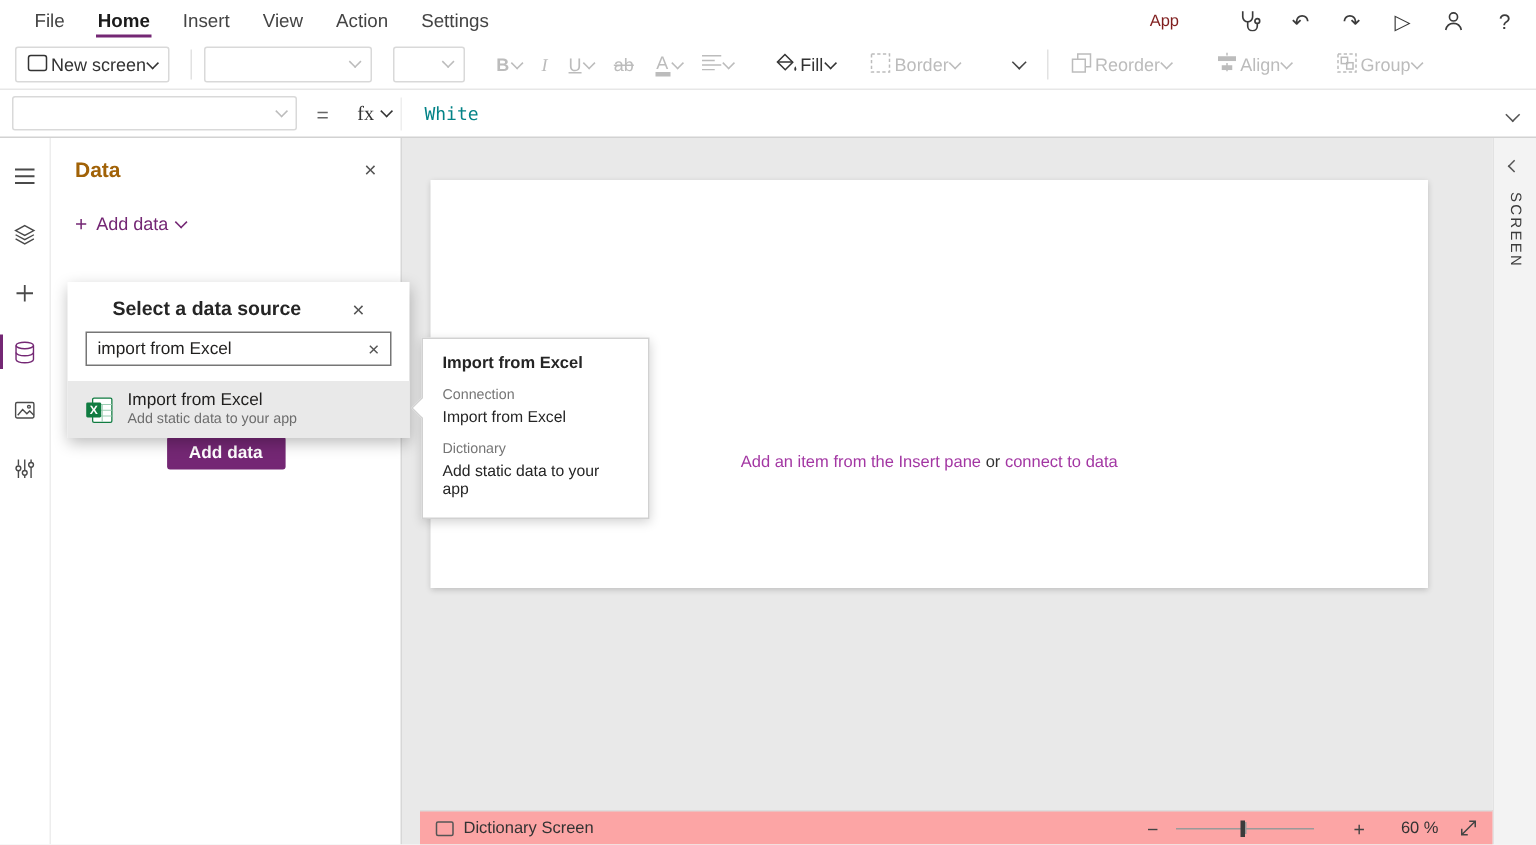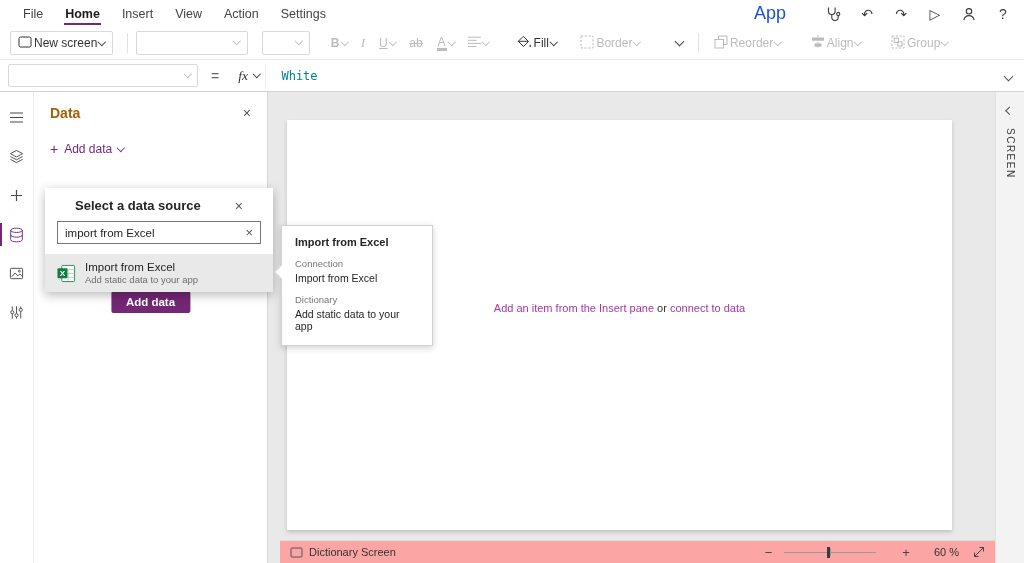--- a/index.html
+++ b/index.html
@@ -7,21 +7,21 @@
   body{font-family:"Liberation Sans","DejaVu Sans",sans-serif;font-size:12px;color:#333;background:#fff}
   .app{position:relative;width:1024px;height:563px;display:flex;flex-direction:column}
 
   
   .menubar{height:27px;display:flex;align-items:center;padding:0 12px;background:#fff;flex:none}
   .menu-left{display:flex;height:100%}
   .menu-item{display:flex;align-items:center;height:100%;padding:0 11px;font-size:12.5px;color:#444;cursor:pointer;position:relative}
   .menu-item.active{font-weight:bold;color:#1b1b1b}
   .menu-item.active::after{content:"";position:absolute;left:10px;right:10px;bottom:2px;height:2px;background:#742774}
   .menu-right{margin-left:auto;display:flex;align-items:center;gap:16px}
-  .app-label{color:#1d4ed8;font-size:18px;margin-right:22px;cursor:pointer}
+  .app-label{color:#7f1d1d;font-size:11px;margin-right:22px;cursor:pointer}
   .icon-btn{display:flex;align-items:center;justify-content:center;min-width:18px;height:18px;color:#3b3b3b;font-size:14px;line-height:1;cursor:pointer}
 
   
   .toolbar{height:33px;display:flex;align-items:center;padding:0 10px;border-bottom:1px solid #e7e7e7;flex:none}
   .tb-btn,.tb-icon{display:flex;align-items:center;gap:2px;background:none;border:none;font:inherit;font-size:12px;color:#333;padding:0 7px;height:26px;cursor:pointer}
   .tb-btn.disabled,.tb-icon.disabled{color:#bcbcbc}
   .new-screen{border:1px solid #d9d9d9;border-radius:2px;height:24px;margin-right:6px}
   .sep{width:1px;height:20px;background:#e2e2e2;margin:0 8px;flex:none}
   .combo{position:relative;height:24px;border:1px solid #d9d9d9;border-radius:2px;background:#fff;flex:none}
   .combo .chev{position:absolute;right:7px;top:9px;color:#bcbcbc}
@@ -33,21 +33,21 @@
   .it{font-family:"Liberation Serif",serif;font-style:italic}
   .fc{line-height:1;border-bottom:3px solid currentColor;padding:0 1px}
   .more{color:#444;margin-left:22px}
   .grp{margin-right:16px}
 
   
   .formula-bar{height:32px;display:flex;align-items:center;padding:0 8px;border-bottom:1px solid #d2d2d2;background:#fff;position:relative;flex:none}
   .prop-combo{width:190px;height:23px;margin-right:13px}
   .eq{color:#666;font-size:14px;margin-right:13px}
   .fx{display:flex;align-items:center;gap:6px;color:#333;margin-right:15px;cursor:pointer;padding:3px 6px;border-right:1px solid #eee}
-  .fx-label{font-style:italic;font-family:"Liberation Serif",serif;font-size:13.5px}
+  .fx-label{font-family:"Liberation Serif",serif;font-size:13.5px}
   .formula-text{font-family:"DejaVu Sans Mono",monospace;font-size:12px;color:#038387;cursor:text}
   .fb-expand{position:absolute;right:12px;top:9px;color:#555;cursor:pointer}
 
   
   .main{flex:1;display:flex;position:relative;min-height:0}
   .rail{width:34px;background:#fff;border-right:1px solid #ededed;display:flex;flex-direction:column;align-items:center;padding-top:6px;flex:none}
   .rail-item{width:34px;height:39px;display:flex;align-items:center;justify-content:center;cursor:pointer;position:relative;color:#4a4a4a}
   .rail-item.active{color:#742774}
   .rail-item.active::before{content:"";position:absolute;left:0;top:8px;bottom:8px;width:2px;background:#742774}
 
@@ -58,21 +58,21 @@
   .close{color:#555;font-size:14px;line-height:1;cursor:pointer}
   .search-box{margin:2px 16px 0;height:24px;border:1px solid #8f8f8f;border-radius:2px;display:flex;align-items:center;padding:0 7px;gap:6px;background:#fff}
   .search-box input{border:none;outline:none;flex:1;font:inherit;font-size:11.5px;color:#333;min-width:0;background:transparent}
   .search-box input::placeholder{color:#767676}
   .add-data-link{display:flex;align-items:center;gap:6px;color:#742774;font-size:12px;margin:12px 16px;cursor:pointer}
   .add-data-link .plus{font-size:14px;line-height:1}
   .add-data-btn{position:absolute;top:199px;left:50%;transform:translateX(-50%);background:#742774;color:#fff;border:none;border-radius:2px;font:inherit;font-size:11.5px;font-weight:bold;padding:5px 15px;cursor:pointer;z-index:5}
 
   
   .canvas-area{flex:1;background:#e9e9e9;position:relative;min-width:0}
-  .artboard{position:absolute;left:19px;top:28px;width:665px;height:410px;background:#fff;box-shadow:0 1.5px 4px rgba(0,0,0,.18)}
+  .artboard{position:absolute;left:19px;top:28px;width:665px;height:272px;background:#fff;box-shadow:0 1.5px 4px rgba(0,0,0,.18)}
   .empty-text{position:absolute;top:182px;left:0;right:0;text-align:center;font-size:11px;color:#333}
   .empty-text a{color:#A337A3;cursor:pointer;text-decoration:none}
 
   
   .status-bar{position:absolute;left:12px;right:0;bottom:0;height:23px;background:#fca5a5;border-top:1px solid #dcdcdc;display:flex;align-items:center;justify-content:space-between;padding:0 10px;font-size:11px;color:#333}
   .sb-left{display:flex;align-items:center;gap:6px}
   .sb-right{display:flex;align-items:center}
   .zoom-out,.zoom-in{font-size:13px;color:#444;cursor:pointer;padding:0 4px}
   .zoom-in{margin-left:22px}
   .zoom-slider{position:relative;width:92px;height:14px;cursor:pointer;margin-left:8px}

